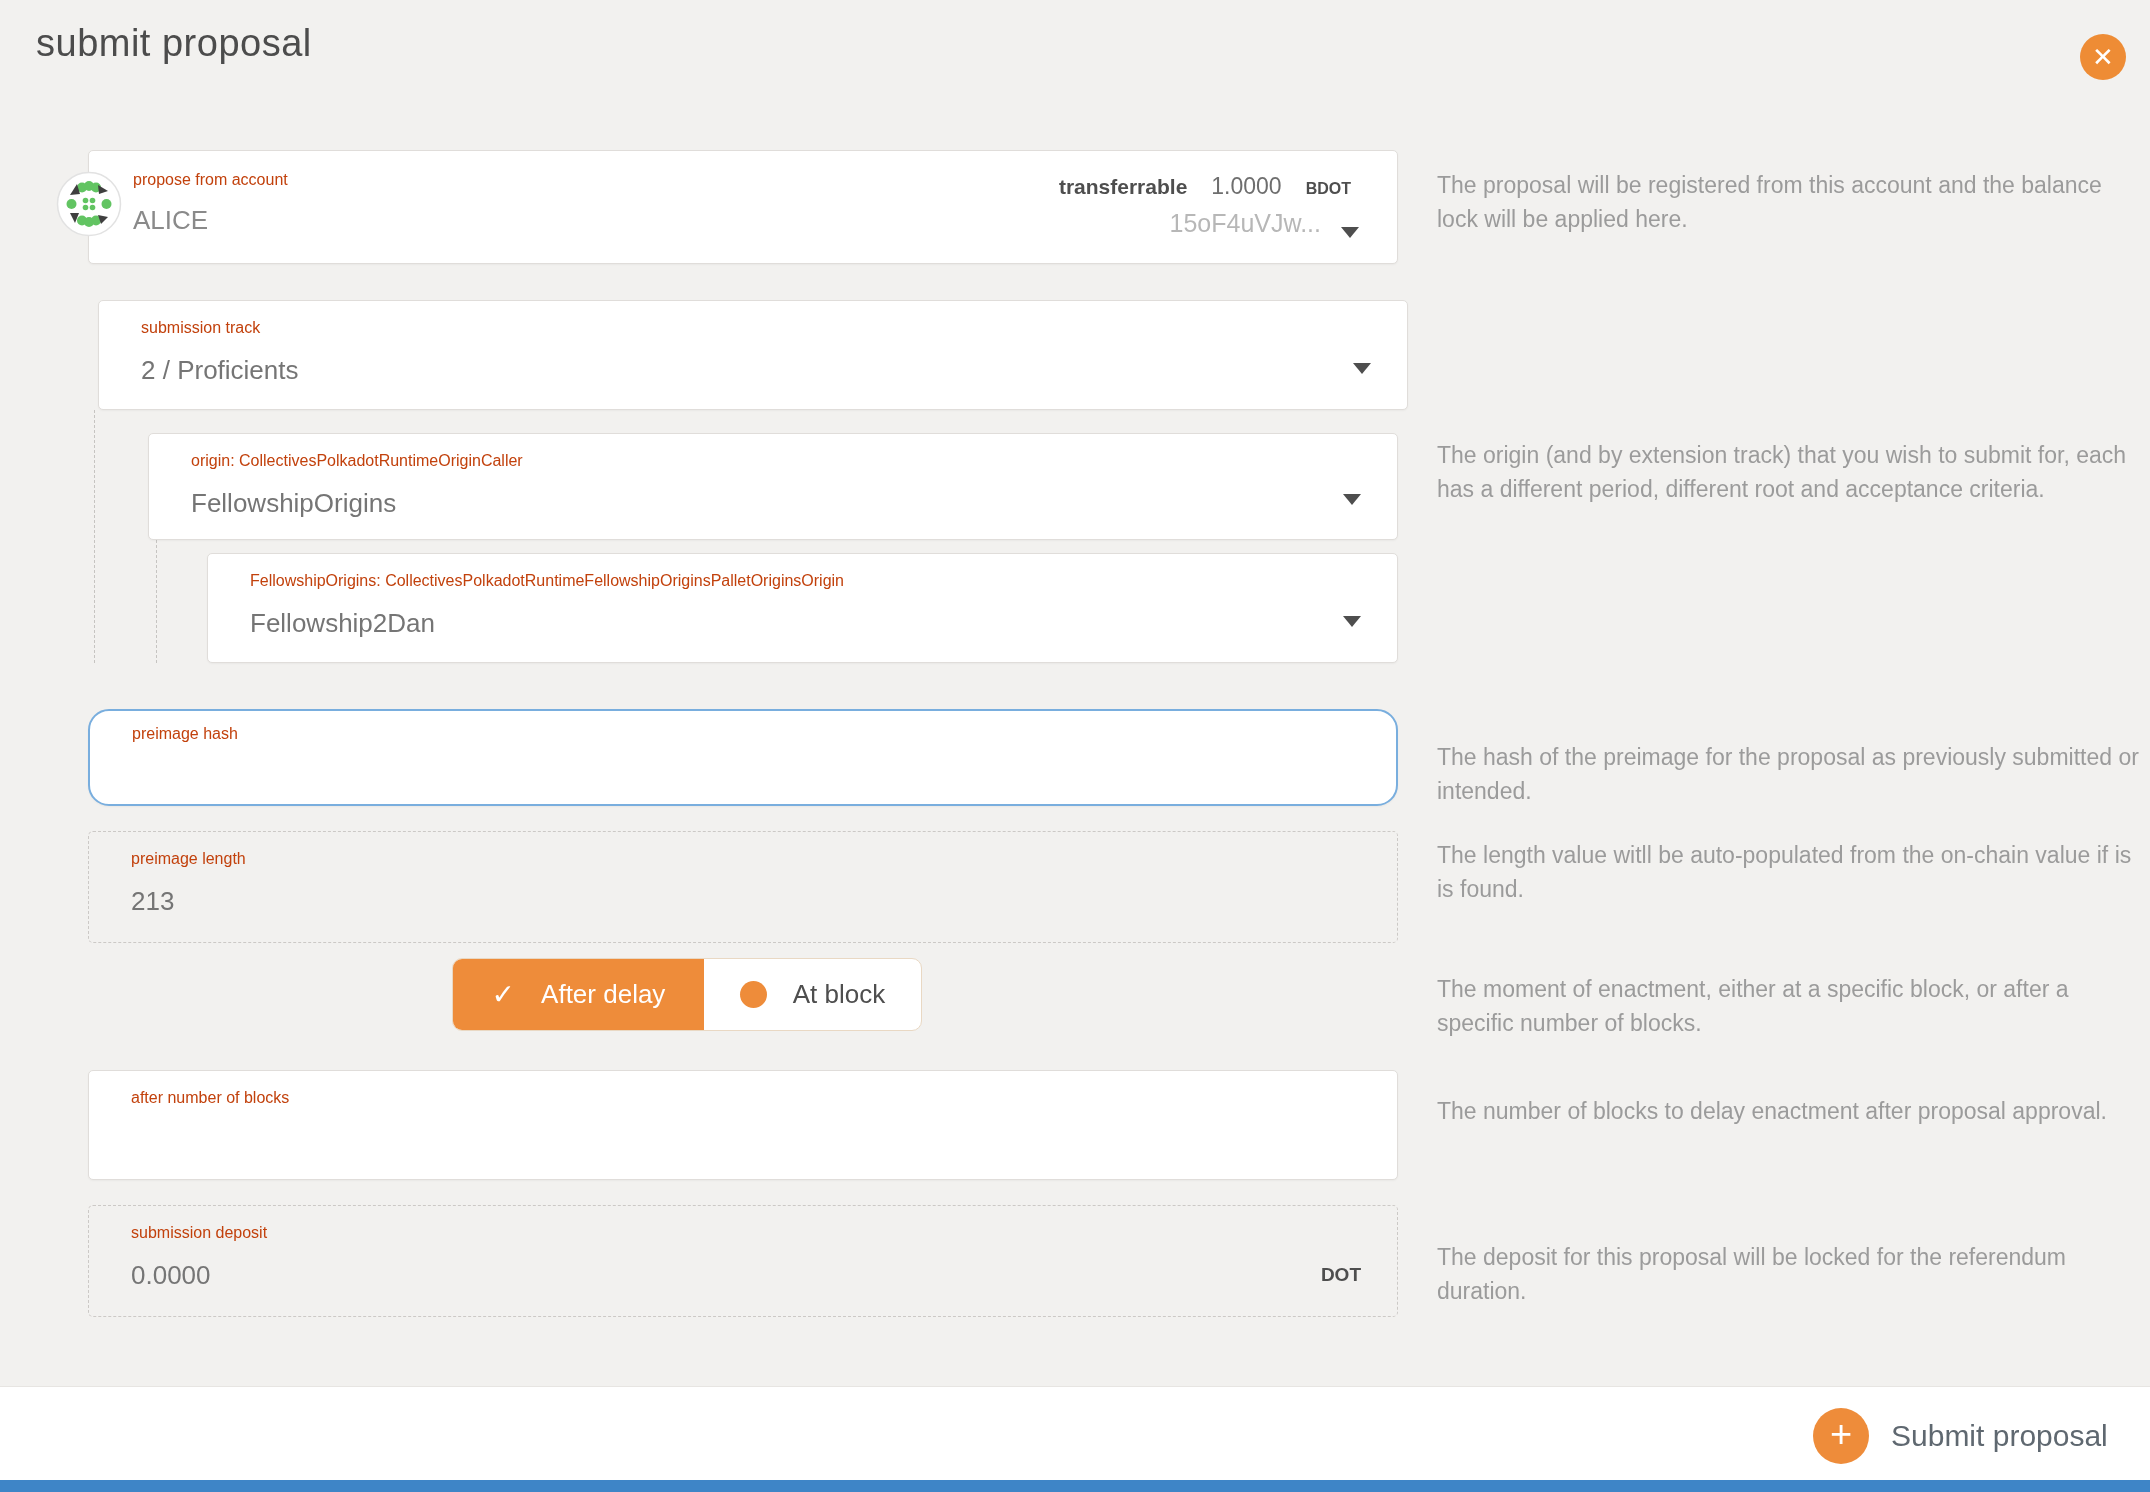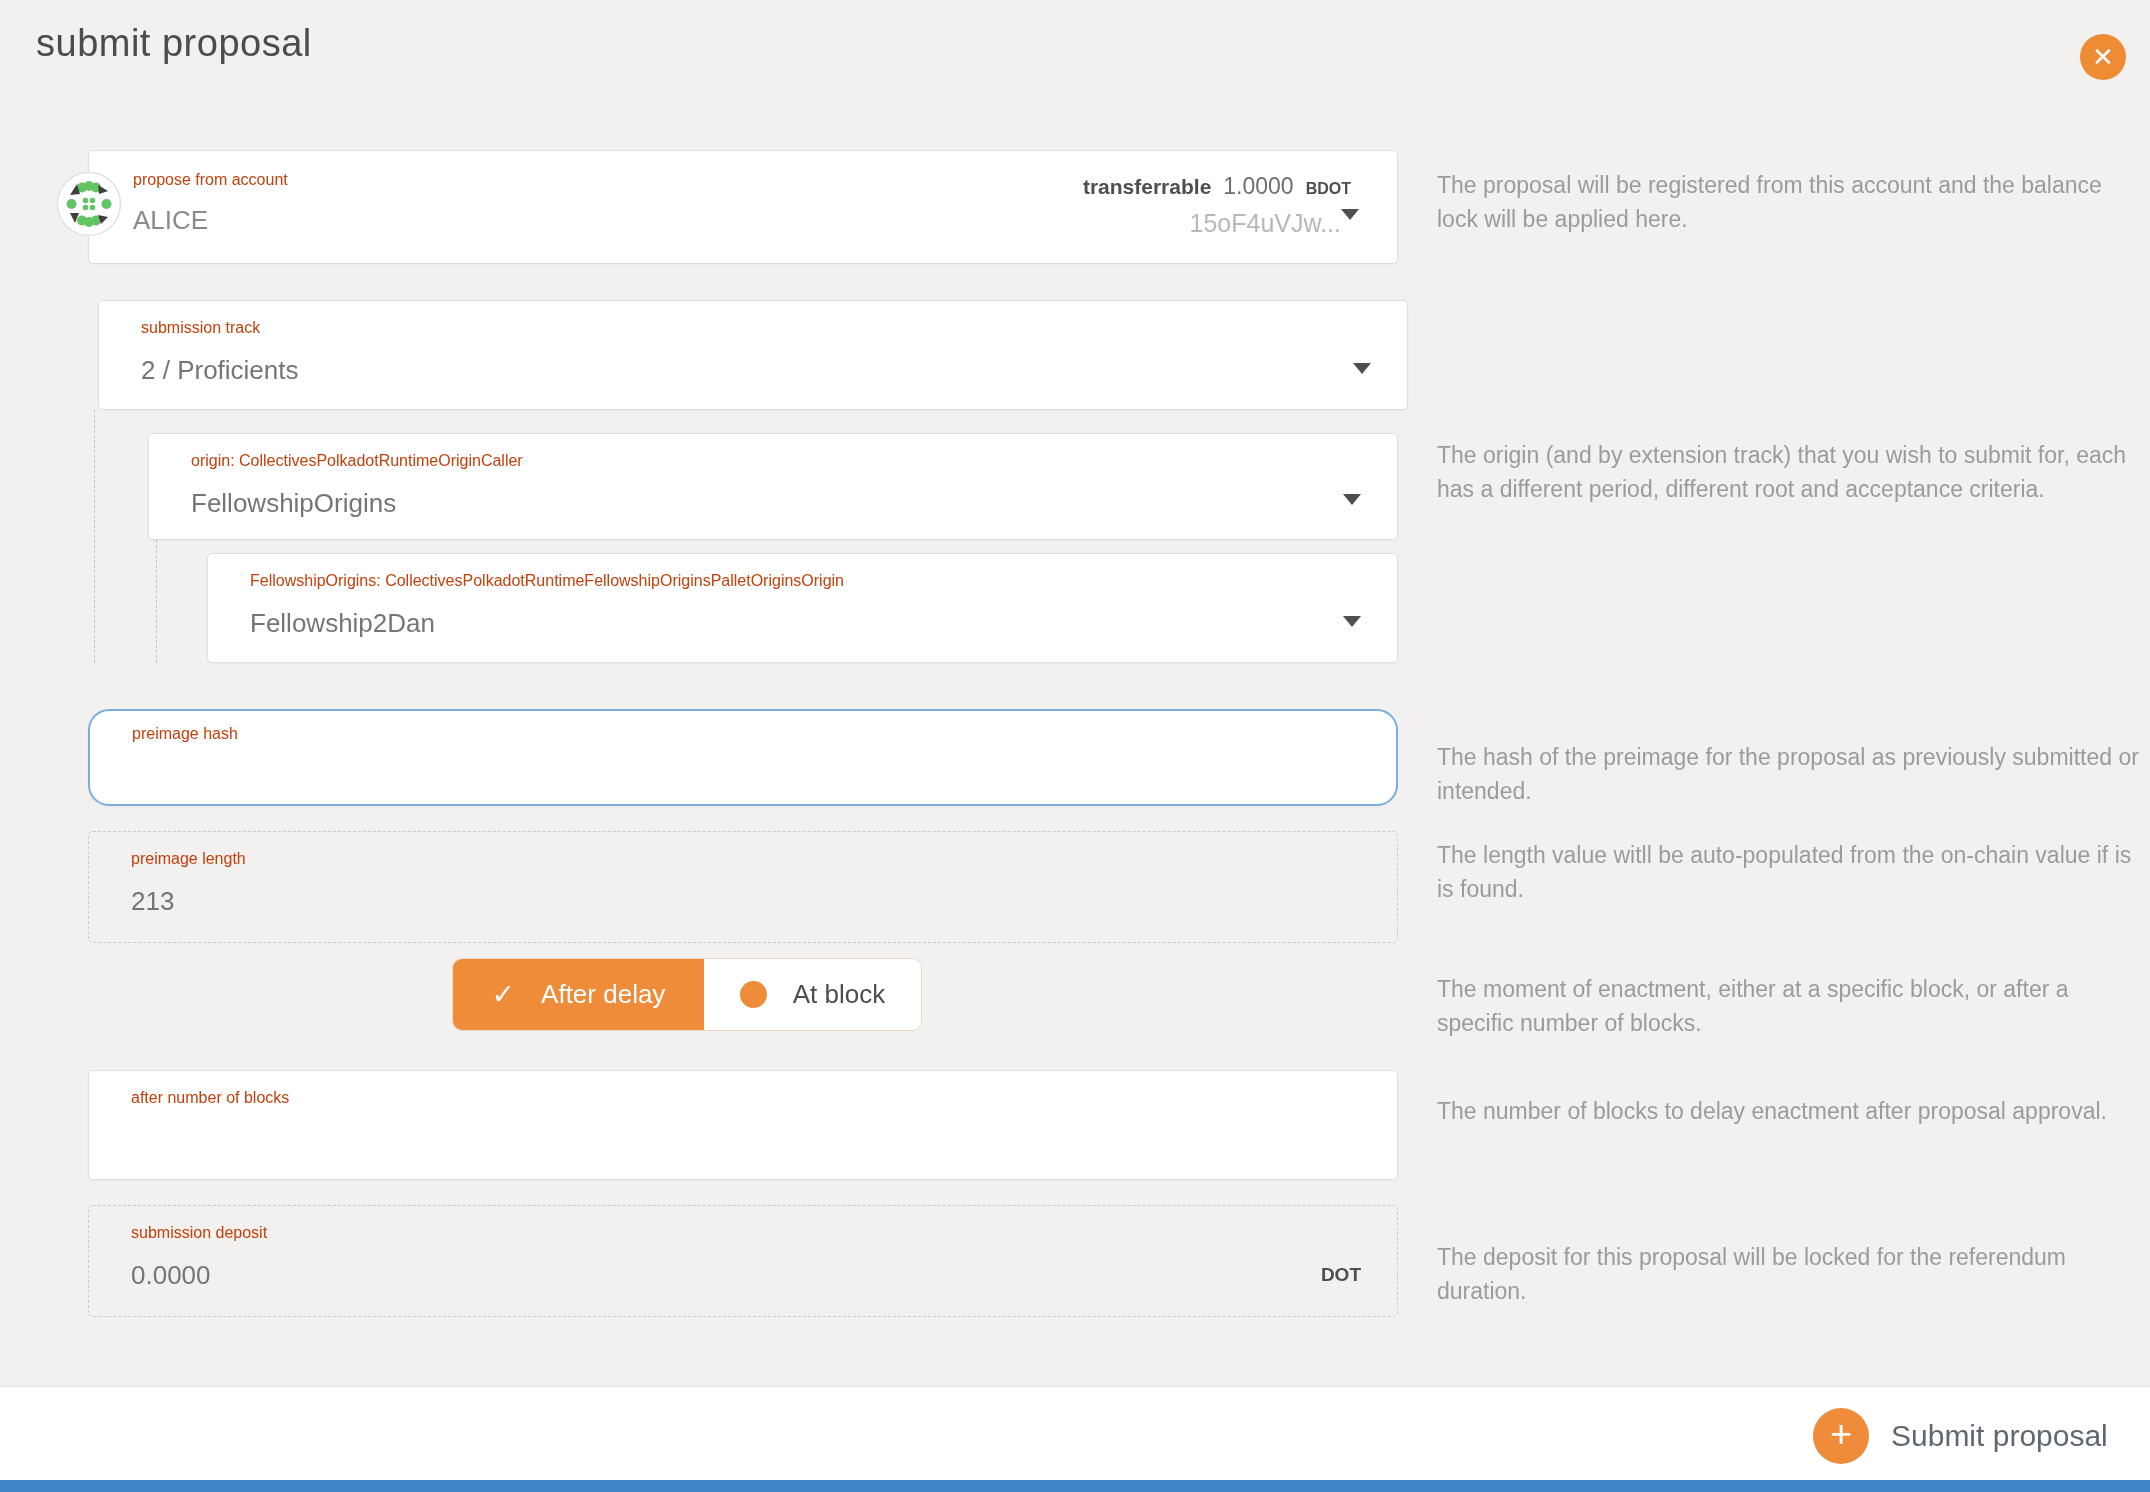--- a/index.html
+++ b/index.html
@@ -54,28 +54,28 @@
     border-top:11px solid #4e4e4e;
   }
   .unit {
     position:absolute; right:36px; bottom:30px;
     font-size:19px; font-weight:700; color:#4e4e4e;
   }
 
   
   .acc-balance {
     position:absolute; right:46px; top:22px;
-    display:flex; align-items:baseline; gap:12px; white-space:nowrap;text-align:center;
+    display:flex; align-items:baseline; gap:24px; white-space:nowrap;text-align:center;
   }
   .acc-balance .b-label { font-size:21px; font-weight:700; color:#4e4e4e; }
   .acc-balance .b-value { font-size:23px; color:#6e6e6e; }
   .acc-balance .b-unit  { font-size:16px; font-weight:700; color:#4e4e4e; }
   .acc-address {
     position:absolute; right:38px; top:58px;
-    display:flex; align-items:flex-start; 
+    display:flex; align-items:flex-end; gap:20px;
   }
   .acc-address .addr { font-size:25px; color:#b7b7b7; }
   .acc-address .caret2 {
     width:0; height:0;
     border-left:9px solid transparent; border-right:9px solid transparent;
     border-top:11px solid #4e4e4e;
   }
   .avatar { position:absolute; left:56px; top:171px; width:66px; height:66px; }
 
   

